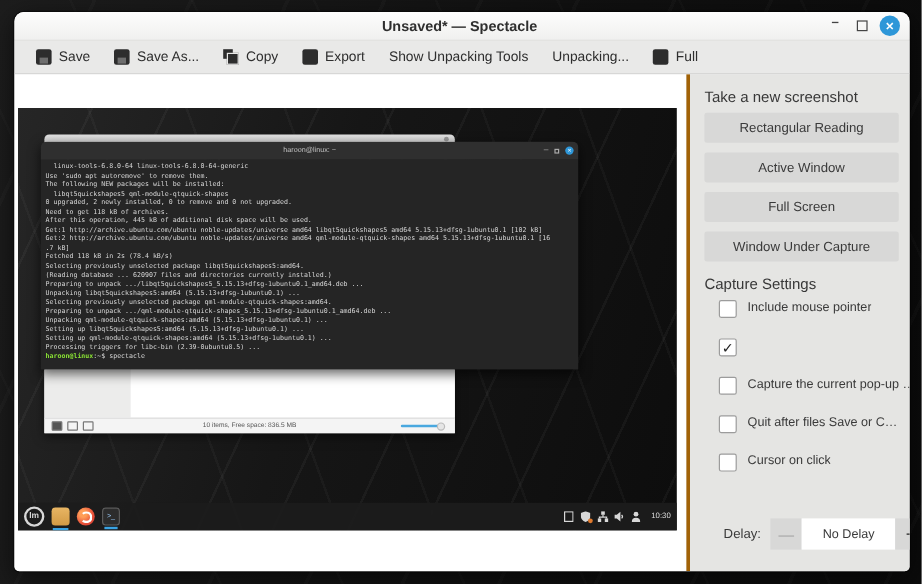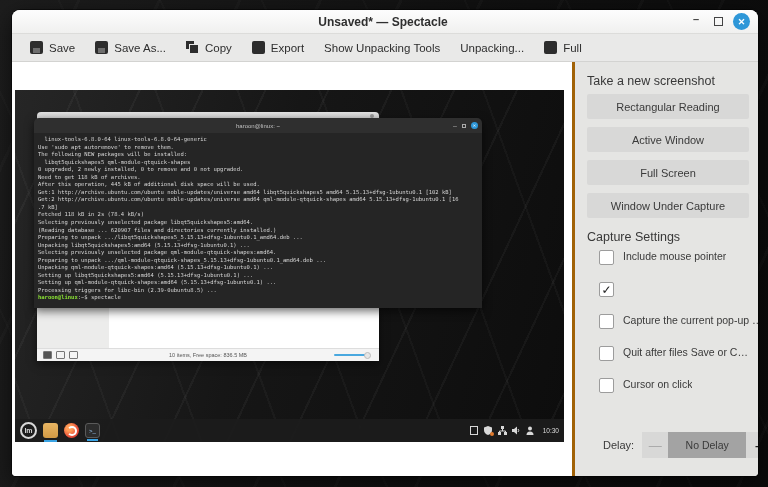--- a/index.html
+++ b/index.html
@@ -138,21 +138,21 @@
     font-size:12px; color:#222; line-height:1; flex:0 0 auto;
   }
   .checkbox-label { font-size:10.5px; color:#3a3a3a; white-space:nowrap; overflow:hidden; }
   .delay-row { position:absolute; left:0; right:0; bottom:18px; display:flex; align-items:center; padding-left:12px;margin-left:16px; }
   .delay-label { font-size:11px; color:#3a3a3a; margin-right:8px; }
   .delay-spin { display:flex; align-items:stretch; height:26px; }
   .delay-btn { width:26px; background:#d8d8d7; display:flex; align-items:center; justify-content:center;
     font-size:13px; cursor:pointer; }
   .delay-btn.minus { color:#a5a5a5; }
   .delay-btn.plus { color:#222; font-size:15px; }
-  .delay-value { width:78px; background:#a3a3a3; display:flex; align-items:center; justify-content:center;
+  .delay-value { width:78px; background:#ffffff; display:flex; align-items:center; justify-content:center;
     font-size:10.5px; color:#3a3a3a; }
 </style>
 </head>
 <body>
 
 <div class="app-window">
 
   <div class="titlebar">
     <div class="titlebar-title">Unsaved* — Spectacle</div>
     <div class="win-controls">

